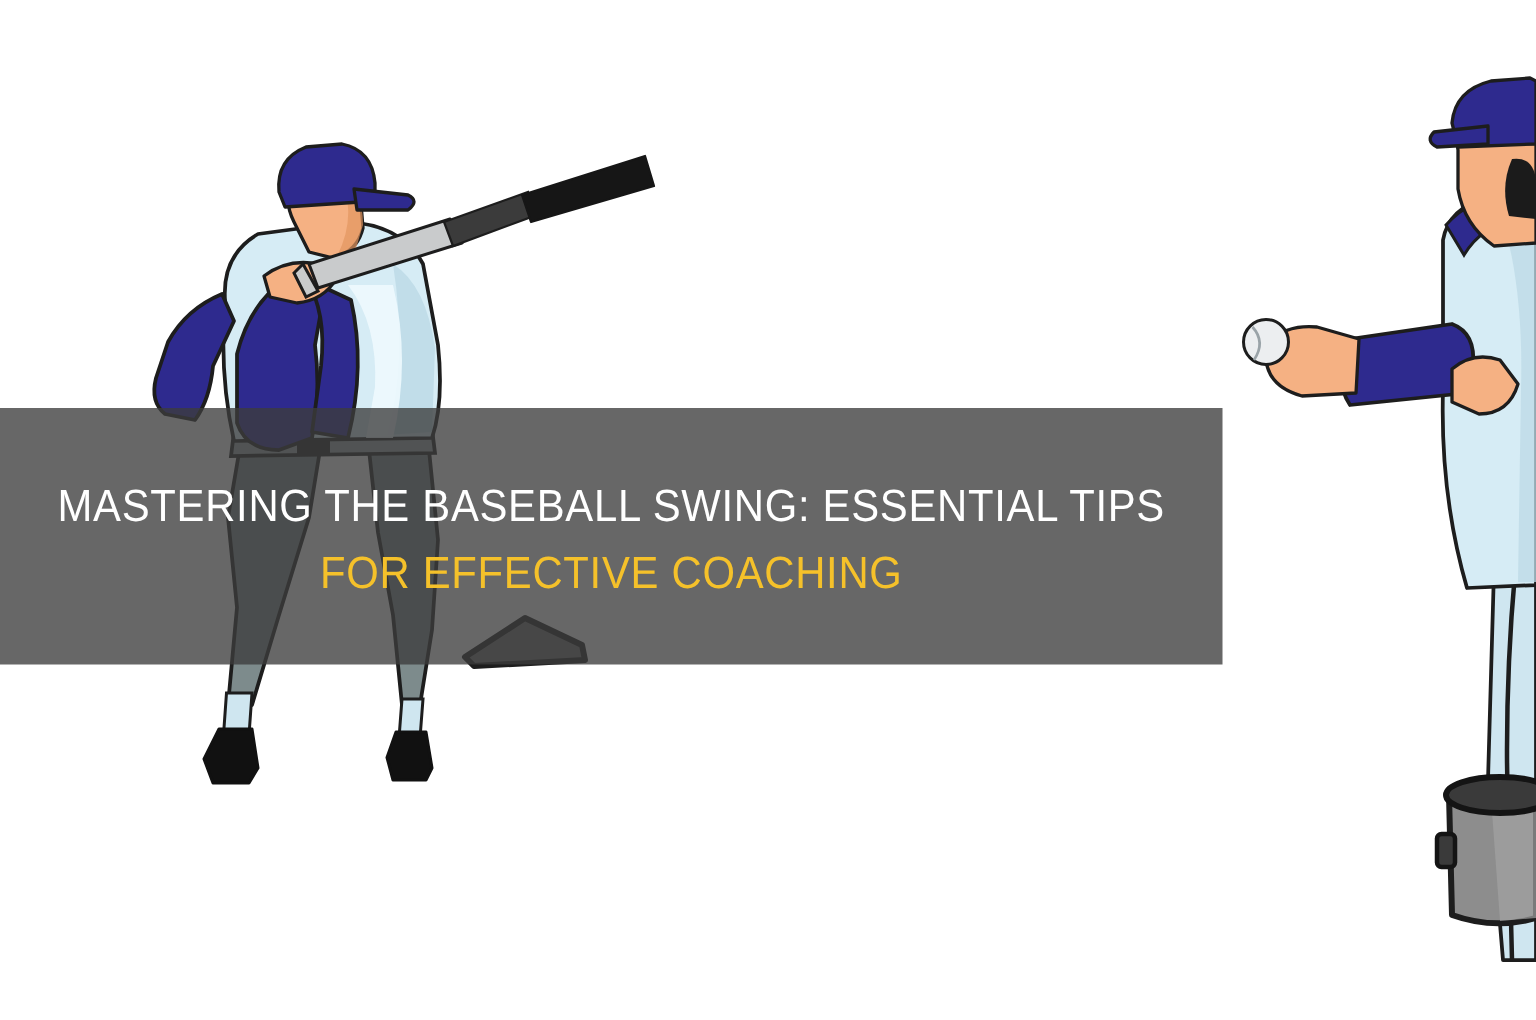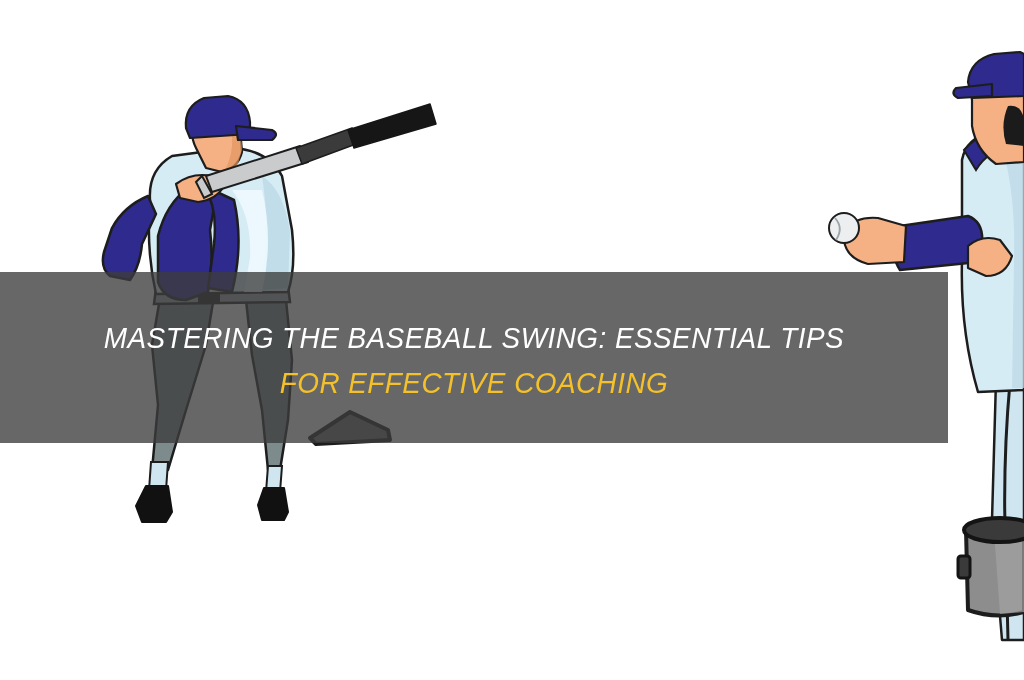--- a/index.html
+++ b/index.html
@@ -22,30 +22,29 @@
     position: absolute;
     inset: 0;
     width: 1024px;
     height: 680px;
   }
   
   #title-overlay {
     position: absolute;
     left: 0;
     top: 272px;
-    width: 948px;
+    width: 815px;
     height: 171px;
     background: rgba(60, 60, 60, 0.78);
     display: flex;
     flex-direction: column;
     align-items: flex-end;
     justify-content: center;
     box-sizing: border-box;
     padding-top: 6px;
-    font-style: italic;
   }
   .title-line {
     display: block;
     width: 100%;
     text-align: center;
     font-family: "Liberation Sans", sans-serif;
     font-weight: 400;
     letter-spacing: 0.5px;
     line-height: 1.28;
     white-space: nowrap;

